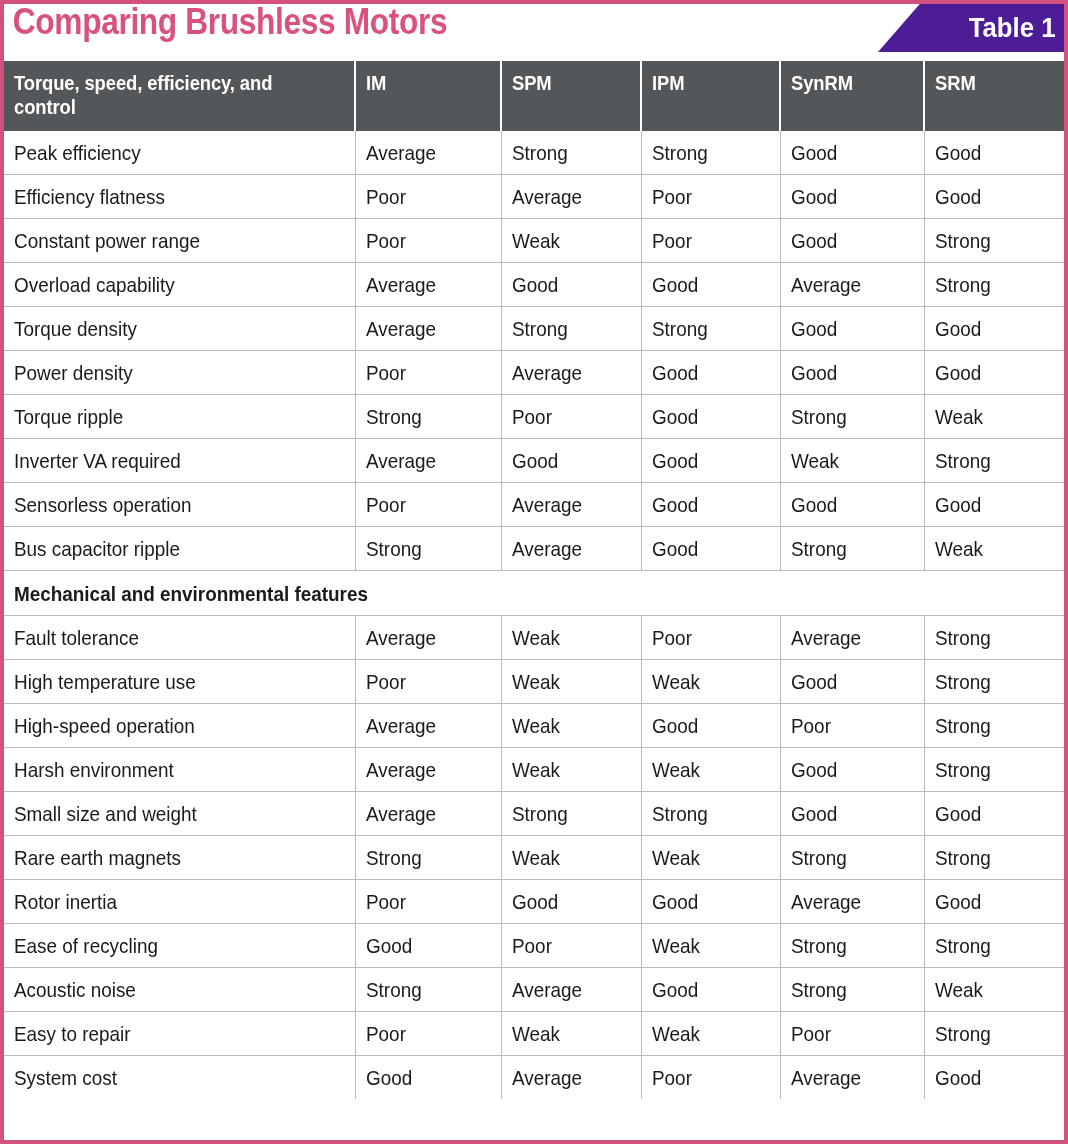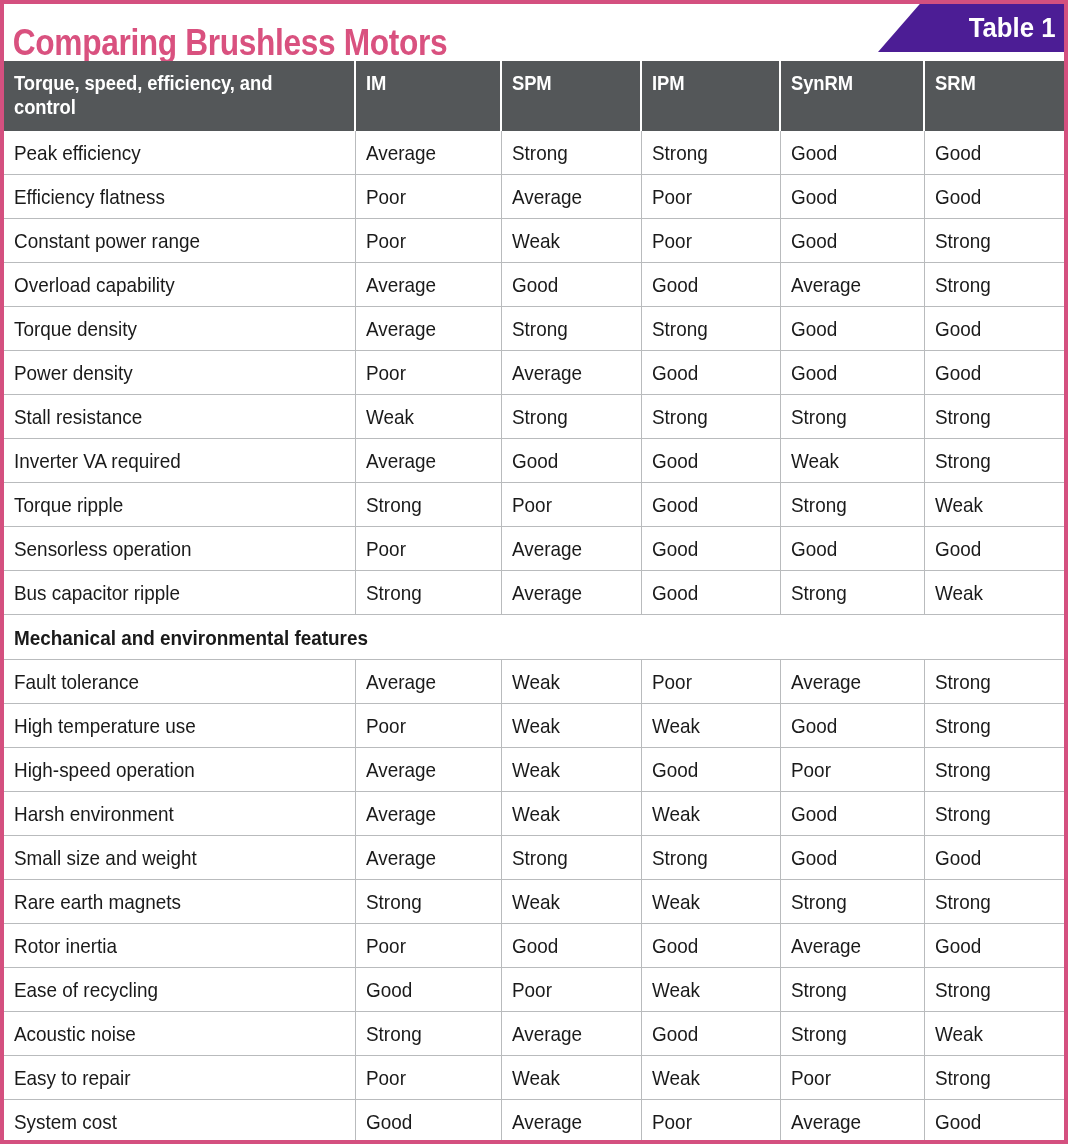--- a/index.html
+++ b/index.html
@@ -23,21 +23,21 @@
     background: #ffffff;
     overflow: hidden;
   }
 
   
   .title-bar {
     position: relative;
     height: 57px;
     background: #ffffff;
     display: flex;
-    align-items: flex-end;
+    align-items: flex-start;
     overflow: hidden;
   }
   .table-title {
     font-size: 36px;
     font-weight: bold;
     color: #d9517f;
     letter-spacing: -0.4px;
     padding-left: 10px;
     transform: scaleX(0.88);
     transform-origin: left center;
@@ -223,42 +223,34 @@
         </tr>
         <tr>
           <td><span class="cell-text">Power density</span></td>
           <td><span class="cell-text">Poor</span></td>
           <td><span class="cell-text">Average</span></td>
           <td><span class="cell-text">Good</span></td>
           <td><span class="cell-text">Good</span></td>
           <td><span class="cell-text">Good</span></td>
         </tr>
         <tr>
-          <td><span class="cell-text">Stall resistance</span></td>
-          <td><span class="cell-text">Weak</span></td>
-          <td><span class="cell-text">Strong</span></td>
-          <td><span class="cell-text">Strong</span></td>
-          <td><span class="cell-text">Strong</span></td>
-          <td><span class="cell-text">Strong</span></td>
+          <td><span class="cell-text">Torque ripple</span></td>
+          <td><span class="cell-text">Strong</span></td>
+          <td><span class="cell-text">Poor</span></td>
+          <td><span class="cell-text">Good</span></td>
+          <td><span class="cell-text">Strong</span></td>
+          <td><span class="cell-text">Weak</span></td>
         </tr>
         <tr>
           <td><span class="cell-text">Inverter VA required</span></td>
           <td><span class="cell-text">Average</span></td>
           <td><span class="cell-text">Good</span></td>
           <td><span class="cell-text">Good</span></td>
           <td><span class="cell-text">Weak</span></td>
           <td><span class="cell-text">Strong</span></td>
-        </tr>
-        <tr>
-          <td><span class="cell-text">Torque ripple</span></td>
-          <td><span class="cell-text">Strong</span></td>
-          <td><span class="cell-text">Poor</span></td>
-          <td><span class="cell-text">Good</span></td>
-          <td><span class="cell-text">Strong</span></td>
-          <td><span class="cell-text">Weak</span></td>
         </tr>
         <tr>
           <td><span class="cell-text">Sensorless operation</span></td>
           <td><span class="cell-text">Poor</span></td>
           <td><span class="cell-text">Average</span></td>
           <td><span class="cell-text">Good</span></td>
           <td><span class="cell-text">Good</span></td>
           <td><span class="cell-text">Good</span></td>
         </tr>
         <tr>

